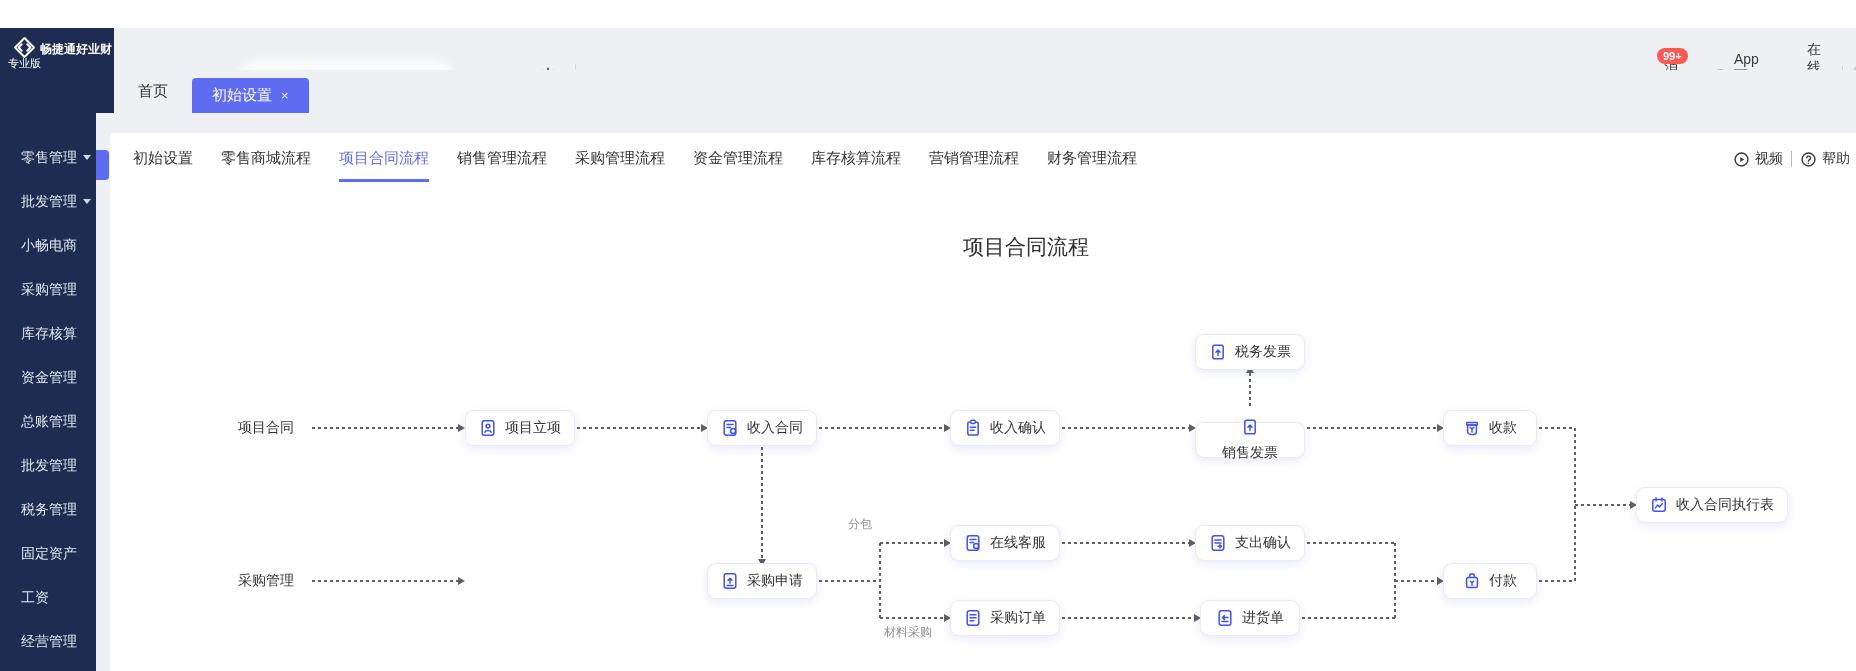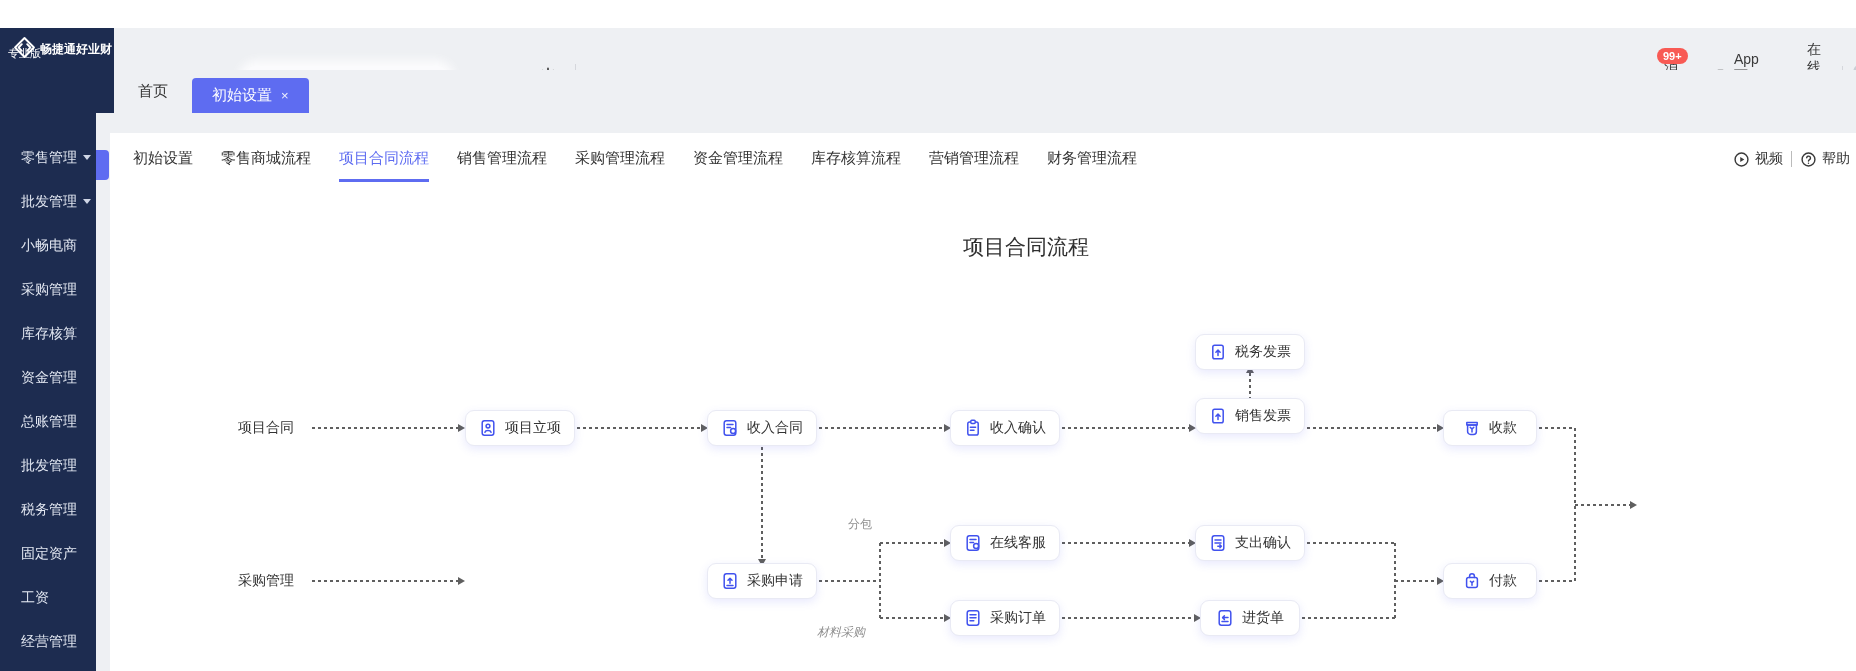--- a/index.html
+++ b/index.html
@@ -9,21 +9,21 @@
     font-family:"Liberation Sans", sans-serif; color:#333;
   }
   svg { display:block; }
   .stroke-ic { fill:none; stroke:#3a3a3a; stroke-width:1.5; stroke-linecap:round; stroke-linejoin:round; }
 
   
   .topbar { position:absolute; left:114px; top:28px; right:0; height:42px; background:#eef0f3; }
   .logo-block { position:absolute; left:0; top:28px; width:114px; height:85px; background:#1d2c50; z-index:6; }
   .logo-ic { position:absolute; left:13px; top:8px; }
   .brand-name { position:absolute; left:40px; top:13px; color:#fff; font-size:12px; font-weight:bold; width:74px; letter-spacing:0; }
-  .brand-edition { position:absolute; left:8px; top:18px; color:#fff; font-size:11px;font-family:Liberation Mono, monospace; }
+  .brand-edition { position:absolute; left:8px; top:28px; color:#fff; font-size:11px;font-family:Liberation Mono, monospace; }
 
   .acct-blur { position:absolute; left:130px; top:38px; width:205px; height:26px; background:#fbfbfd; border-radius:13px;
     box-shadow:0 0 10px 6px rgba(252,252,253,.95); }
   .acct-blur2 { position:absolute; left:238px; top:56px; width:92px; height:11px; background:#f4f4f7; border-radius:6px;
     box-shadow:0 0 8px 4px rgba(250,250,252,.9); }
   .acct-underline { position:absolute; left:118px; top:65px; width:352px; height:1px; background:#d9dbe0; }
   .tb-chevron { position:absolute; left:388px; top:40px; }
   .tb-gear { position:absolute; left:424px; top:38px; }
   .tb-div1 { position:absolute; left:461px; top:36px; width:1px; height:24px; background:#d5d7dc; }
   .demo-link { position:absolute; left:480px; top:40px; display:flex; align-items:center; gap:7px; font-size:14px; color:#3a3a3a; }
@@ -245,21 +245,21 @@
       </span>
     </div>
   </div>
 </div>
 
 <div class="flow" id="flow">
   <div class="flow-title">项目合同流程</div>
 <div class="rowlabel" style="left: 238px; top: 428px; text-align: right;">项目合同</div>
     <div class="rowlabel" style="left: 238px; top: 581px;">采购管理</div>
     <div class="branchlabel" style="left: 848px; top: 524px;">分包</div>
-    <div class="branchlabel" style="left: 817px; top: 632px; font-style: italic;">材料采购</div>
+    <div class="branchlabel" style="left: 884px; top: 632px;">材料采购</div>
     <div class="eh" style="left: 312px; top: 427px; width: 146px;"></div>
     <div class="ar ar-r" style="left: 458px; top: 424px;"></div>
     <div class="eh" style="left: 577px; top: 427px; width: 124px;"></div>
     <div class="ar ar-r" style="left: 701px; top: 424px;"></div>
     <div class="eh" style="left: 819px; top: 427px; width: 125px;"></div>
     <div class="ar ar-r" style="left: 944px; top: 424px;"></div>
     <div class="eh" style="left: 1062px; top: 427px; width: 127px;"></div>
     <div class="ar ar-r" style="left: 1189px; top: 424px;"></div>
     <div class="eh" style="left: 1307px; top: 427px; width: 130px;"></div>
     <div class="ar ar-r" style="left: 1437px; top: 424px;"></div>
@@ -312,21 +312,21 @@
     <div class="fnode" style="left: 1005px; top: 428px; width: 110px;">
       <span>
         <svg width="18" height="18" viewBox="0 0 18 18" fill="none" stroke="#4152EE" stroke-width="1.5" stroke-linecap="round" stroke-linejoin="round">
           <rect x="3.8" y="3" width="10.4" height="13" rx="1.8"></rect>
           <rect x="6.8" y="1.3" width="4.4" height="3.2" rx="1" fill="#fff"></rect>
           <path d="M6.4 8.2h5.2M6.4 11.2h3.6"></path>
         </svg>
       </span>
       <span>收入确认</span>
     </div>
-    <div class="fnode" style="left: 1250px; top: 416px; width: 110px;">
+    <div class="fnode" style="left: 1250px; top: 440px; width: 110px; flex-direction: column;">
       <span>
         <svg width="18" height="18" viewBox="0 0 18 18" fill="none" stroke="#4152EE" stroke-width="1.5" stroke-linecap="round" stroke-linejoin="round">
           <rect x="3.8" y="2.2" width="10.4" height="13.6" rx="1.8"></rect>
           <path d="M9 12.6V7.1M6.9 9.2L9 7.1l2.1 2.1"></path>
         </svg>
       </span>
       <span>销售发票</span>
     </div>
     <div class="fnode" style="left: 1250px; top: 352px; width: 110px;">
       <span>
@@ -340,20 +340,29 @@
     <div class="fnode" style="left: 1490px; top: 428px; width: 94px;">
       <span>
         <svg width="18" height="18" viewBox="0 0 18 18" fill="none" stroke="#4152EE" stroke-width="1.5" stroke-linecap="round" stroke-linejoin="round">
           <path d="M4.6 5.9h8.8v6.5a3 3 0 0 1-3 3H7.6a3 3 0 0 1-3-3z"></path>
           <path d="M3.8 3.4h10.4v2.5H3.8z"></path>
           <path d="M7.2 8.3L9 10.1l1.8-1.8M9 10.1v3"></path>
         </svg>
       </span>
       <span>收款</span>
     </div>
+    <div class="fnode" style="left: 1712px; top: 505px; width: 152px;">
+      <span>
+        <svg width="18" height="18" viewBox="0 0 18 18" fill="none" stroke="#4152EE" stroke-width="1.5" stroke-linecap="round" stroke-linejoin="round">
+          <rect x="2.8" y="3.6" width="12.4" height="11.6" rx="2"></rect>
+          <path d="M6 1.9v3M12 1.9v3M5.4 11.9l2.3-2.9 1.9 1.9 2.7-3.2"></path>
+        </svg>
+      </span>
+      <span>收入合同执行表</span>
+    </div>
     <div class="fnode" style="left: 762px; top: 581px; width: 110px;">
       <span>
         <svg width="18" height="18" viewBox="0 0 18 18" fill="none" stroke="#4152EE" stroke-width="1.5" stroke-linecap="round" stroke-linejoin="round">
           <rect x="3.2" y="1.8" width="11.6" height="14.4" rx="2.2"></rect>
           <path d="M9 11.3V6.3M7 8.3l2-2 2 2M6 13.5h6"></path>
         </svg>
       </span>
       <span>采购申请</span>
     </div>
     <div class="fnode" style="left: 1005px; top: 543px; width: 110px;">

